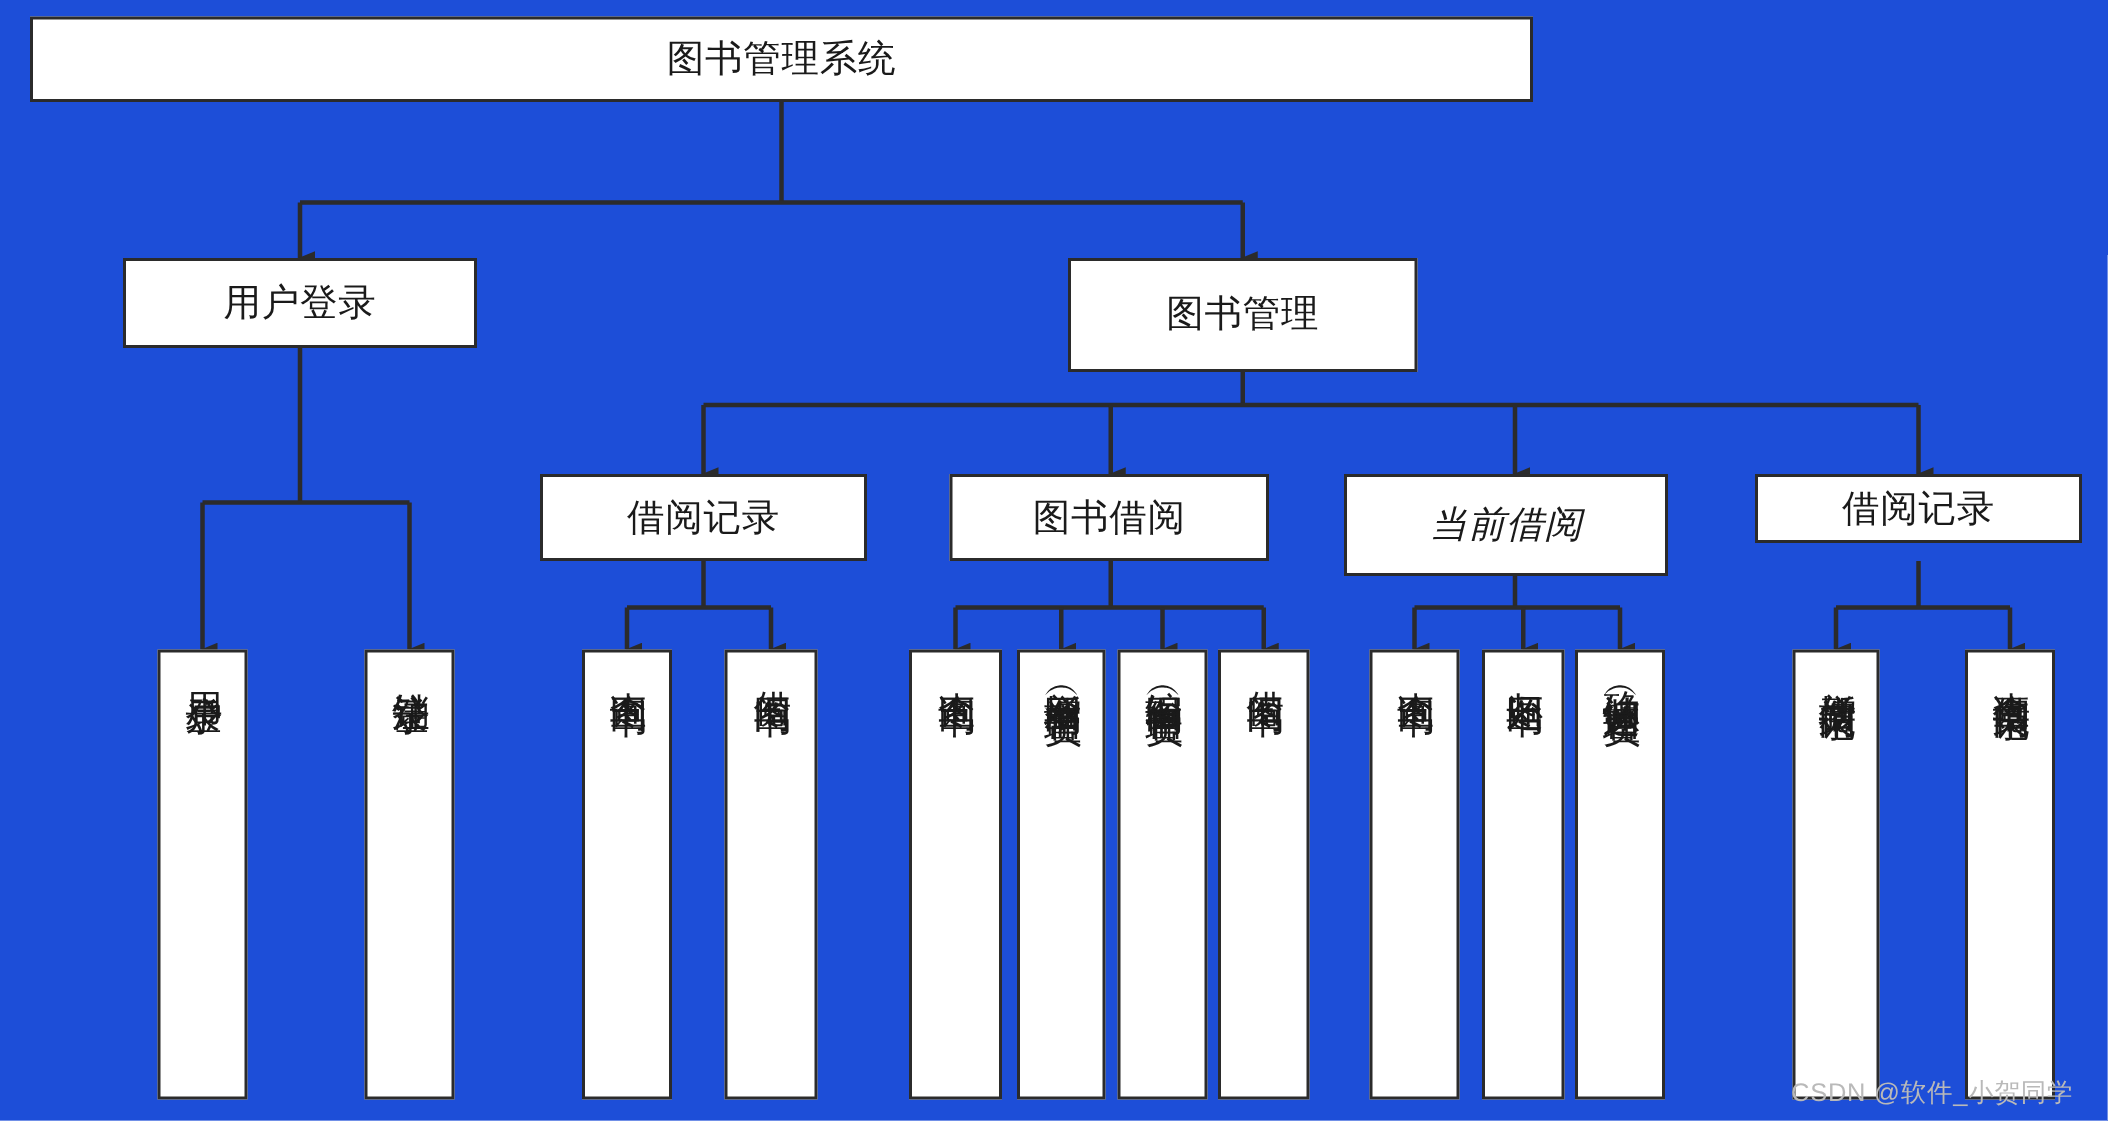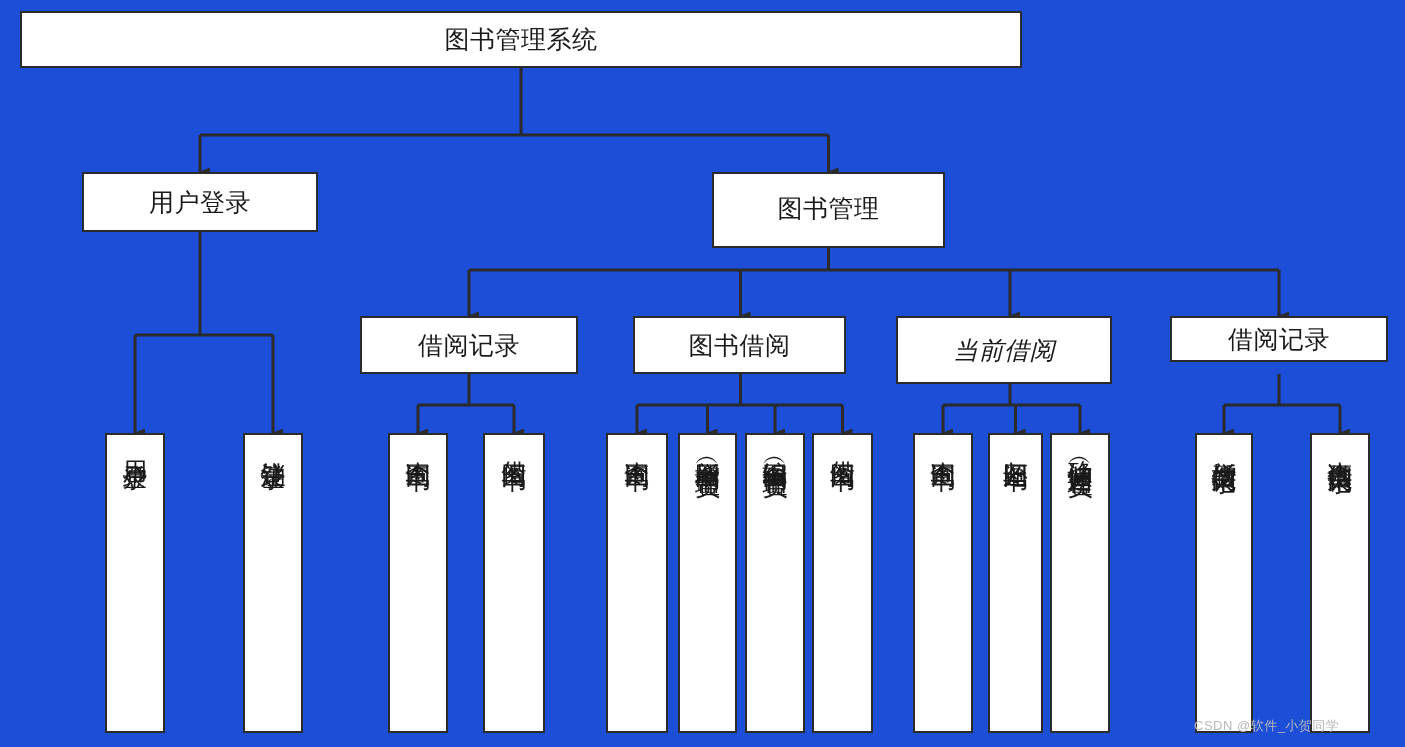--- a/index.html
+++ b/index.html
@@ -60,21 +60,21 @@
   .node.vert .node-label {
     writing-mode: vertical-rl;
     text-orientation: upright;
     font-size: 25px;
     line-height: 1.08;
     letter-spacing: 2px;
     white-space: nowrap;
   }
   .watermark {
     position: absolute;
-    font-size: 13px;
+    font-size: 17px;
     color: #b9b9b9;
     white-space: nowrap;
     z-index: 3;
     letter-spacing: 0.5px;
     text-align: center;
   }
 </style>
 </head>
 <body>
 

